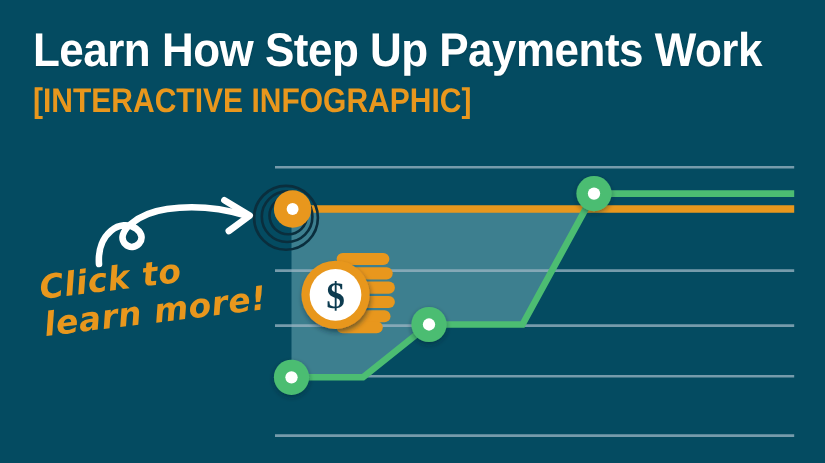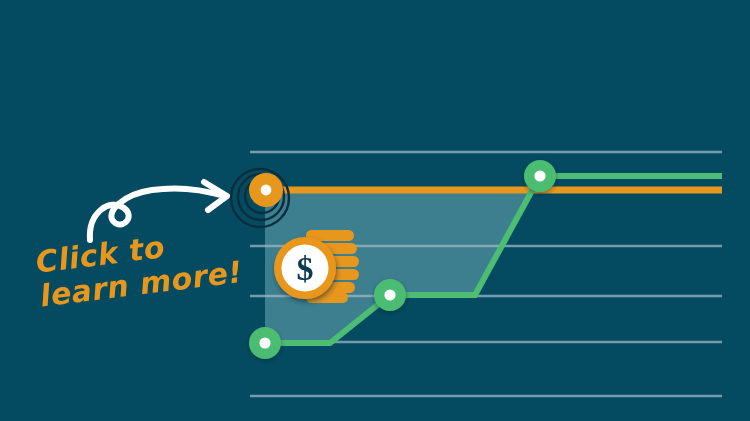--- a/index.html
+++ b/index.html
@@ -167,20 +167,24 @@
 
       <g filter="url(#coinShadow)">
         <circle cx="305" cy="268" r="31" fill="#e8971d"></circle>
         <circle cx="305" cy="268" r="23.5" fill="#ffffff"></circle>
         <text x="305" y="280" text-anchor="middle" font-family="Liberation Serif, serif" font-size="34" font-weight="bold" fill="#0a3a50">$</text>
       </g>
 
     </svg>
   </div>
 
+  <div class="header">
+    <span class="title-main">Learn How Step Up Payments Work</span>
+    <span class="title-sub">[INTERACTIVE INFOGRAPHIC]</span>
+  </div>
 
   <div class="cta-wrap">
     <svg class="cta-arrow" viewBox="0 0 230 70" xmlns="http://www.w3.org/2000/svg">
       <path d="M 62,62 C 60,34 82,20 96,30 C 108,39 94,52 86,44 C 76,34 96,16 124,12 C 152,8 176,12 196,18" fill="none" stroke="#ffffff" stroke-width="6" stroke-linecap="round" stroke-linejoin="round"></path>
       <path d="M 176,4 L 199,18 L 180,32" fill="none" stroke="#ffffff" stroke-width="6" stroke-linecap="round" stroke-linejoin="round"></path>
     </svg>
     <div class="cta-text">Click to
 learn more!</div>
   </div>
 

